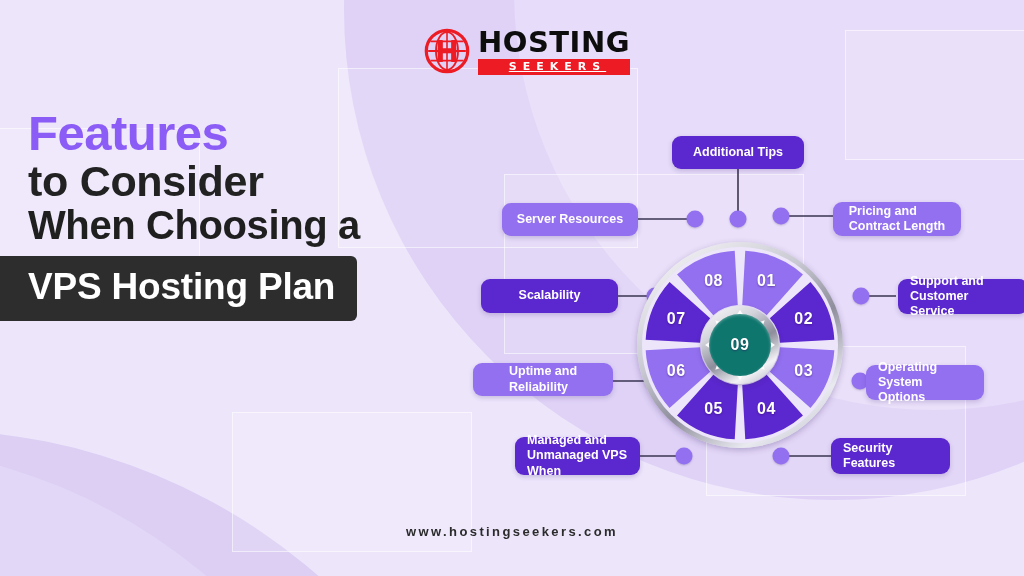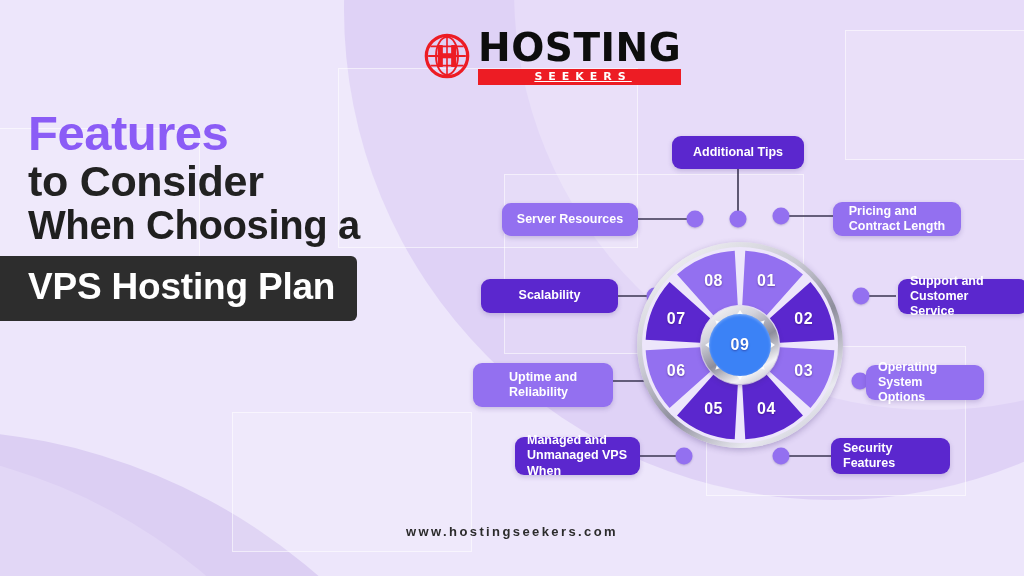--- a/index.html
+++ b/index.html
@@ -51,21 +51,21 @@
   }
 
   
   .logo-wrap {
     position:absolute; left:424px; top:28px;
     display:flex; align-items:center; gap:8px;
   }
   .logo-globe { width:46px; height:46px; flex:none; }
   .logo-text { display:flex; flex-direction:column; gap:2px; }
   .logo-hosting {
-    font-size:39px; font-weight:bold; letter-spacing:0.5px;
+    font-size:29px; font-weight:bold; letter-spacing:0.5px;
     color:#0d0d0d; line-height:1;
     font-family:"DejaVu Sans", sans-serif;
   }
   .logo-seekers {
     background:#ED1C24; color:#fff;
     font-size:11px; font-weight:bold;
     letter-spacing:6px; text-align:center;
     padding:2px 0 2px 7px; line-height:1.05;
     font-family:"DejaVu Sans", sans-serif;
     text-decoration:underline;
@@ -127,21 +127,21 @@
     position:absolute; left:50%; top:50%;
     width:78px; height:78px; margin:-39px 0 0 -39px;
     border-radius:50%;
     background:linear-gradient(150deg,#ffffff 0%,#d3d3dc 30%,#8d8d9b 55%,#f2f2f6 78%,#a9a9b8 100%);
     box-shadow:0 2px 5px rgba(60,40,110,0.35);
   }
   .hub-core {
     position:absolute; left:50%; top:50%;
     width:62px; height:62px; margin:-31px 0 0 -31px;
     border-radius:50%;
-    background:#3b82f6;
+    background:#0f766e;
     display:flex; align-items:center; justify-content:center;
     box-shadow:inset 0 1px 3px rgba(255,255,255,0.35);
   }
   .hub-core span {
     color:#fff; font-weight:bold; font-size:16px; letter-spacing:0.5px;
     text-shadow:0 1px 2px rgba(40,10,90,0.45);
   }
   .teeth { position:absolute; left:50%; top:50%; width:78px; height:78px; margin:-39px 0 0 -39px; }
 
   
@@ -292,21 +292,21 @@
   <div class="lbl light" style="left:502px; top:203px; width:136px; height:33px;">Server Resources</div>
 
   <div class="lbl light" style="left:833px; top:202px; width:128px; height:34px;">Pricing and
 Contract Length</div>
 
   <div class="lbl dark" style="left:481px; top:279px; width:137px; height:34px;">Scalability</div>
 
   <div class="lbl dark" style="left:898px; top:279px; width:130px; height:35px;">Support and
 Customer Service</div>
 
-  <div class="lbl light" style="left:473px; top:363px; width:140px; height:44px;">Uptime and
+  <div class="lbl light" style="left:473px; top:363px; width:140px; height:33px;">Uptime and
 Reliability</div>
 
   <div class="lbl light" style="left:866px; top:365px; width:118px; height:35px;">Operating System
 Options</div>
 
   <div class="lbl dark" style="left:515px; top:437px; width:125px; height:38px;">Managed and
 Unmanaged VPS When</div>
 
   <div class="lbl dark" style="left:831px; top:438px; width:119px; height:36px;">Security Features</div>
 

